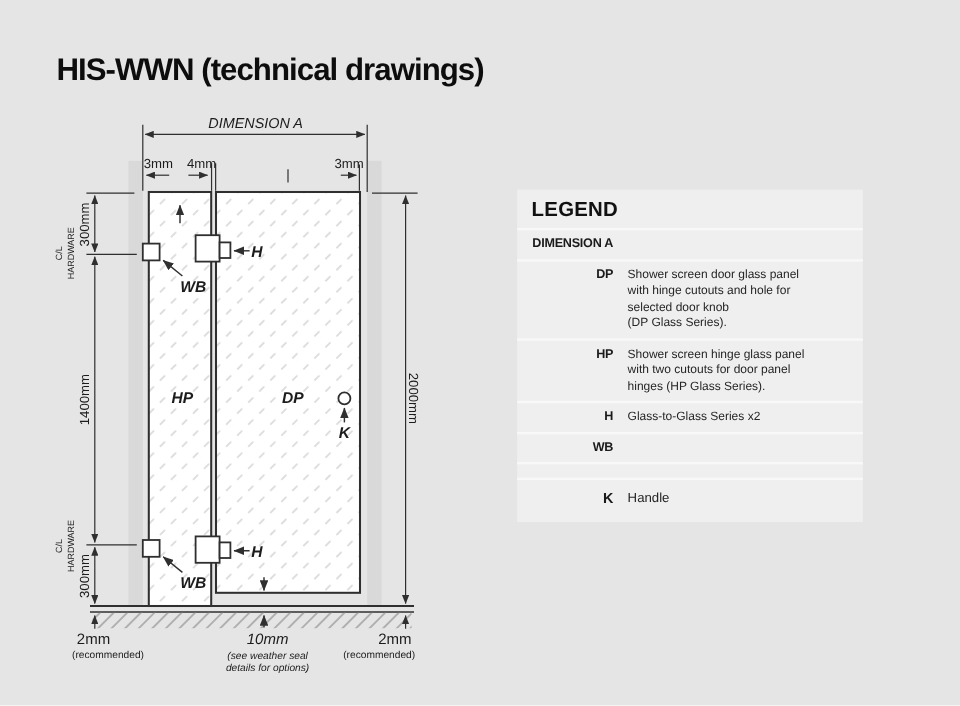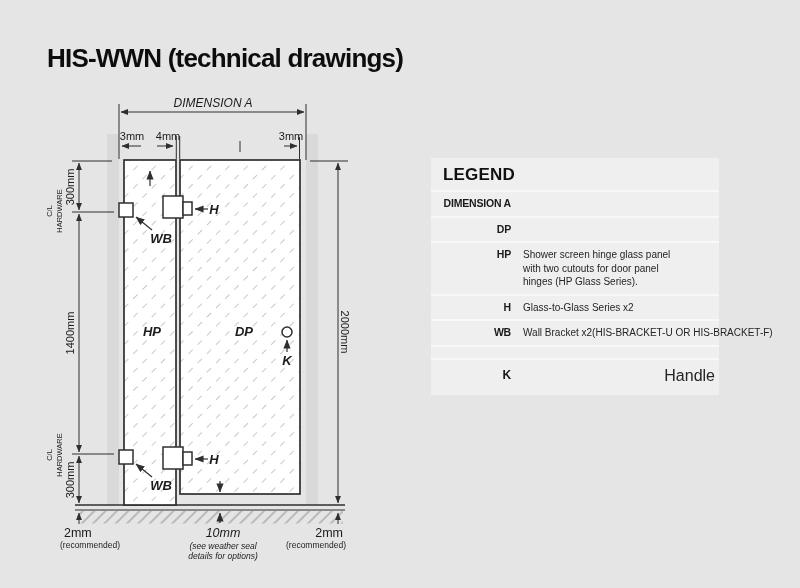--- a/index.html
+++ b/index.html
@@ -27,21 +27,21 @@
   .lrow .term{
     font-size:10.5px;font-weight:bold;text-align:right;color:#1a1a1a;
     letter-spacing:-0.2px;line-height:13.5px;
   }
   .lrow .desc{
     font-size:10px;line-height:13.5px;color:#252525;white-space:pre-line;
   }
   .lrow.nowrap .desc{white-space:nowrap;overflow:visible;}
   .lrow.spacer{height:11px;padding:0 0 0 10px;}
   .lrow.krow .term{font-size:12px;line-height:17px;}
-  .lrow.krow .desc{font-size:16px;line-height:17px;text-align:right;}
+  .lrow.krow .desc{font-size:11px;line-height:17px;}
   .lrow.krow{padding:7px 4px 9px 10px;}
   .legend-footnote{
     margin-top:7px;text-align:center;font-size:10px;font-style:italic;
     font-weight:bold;color:#2e2e2e;
   }
 </style>
 </head>
 <body>
 
 <div class="page">
@@ -181,37 +181,40 @@
   <div class="legend-wrap">
     <div class="legend-box">
       <div class="legend-heading">LEGEND</div>
 
       <div class="lrow">
         <div class="term">DIMENSION A</div>
       </div>
 
       <div class="lrow">
         <div class="term">DP</div>
+        <div class="desc">Shower screen door glass panel
+with hinge cutouts and hole for
+selected door knob
+(DP Glass Series).</div>
       </div>
 
       <div class="lrow">
         <div class="term">HP</div>
         <div class="desc">Shower screen hinge glass panel
 with two cutouts for door panel
 hinges (HP Glass Series).</div>
       </div>
 
       <div class="lrow">
         <div class="term">H</div>
         <div class="desc">Glass-to-Glass Series x2</div>
       </div>
 
       <div class="lrow nowrap">
         <div class="term">WB</div>
-        <div class="desc">Wall Bracket x2(HIS-BRACKET-U OR HIS-BRACKET-F)</div>
       </div>
 
       <div class="lrow spacer"></div>
 
       <div class="lrow krow">
         <div class="term">K</div>
         <div class="desc">Handle</div>
       </div>
     </div>
 

